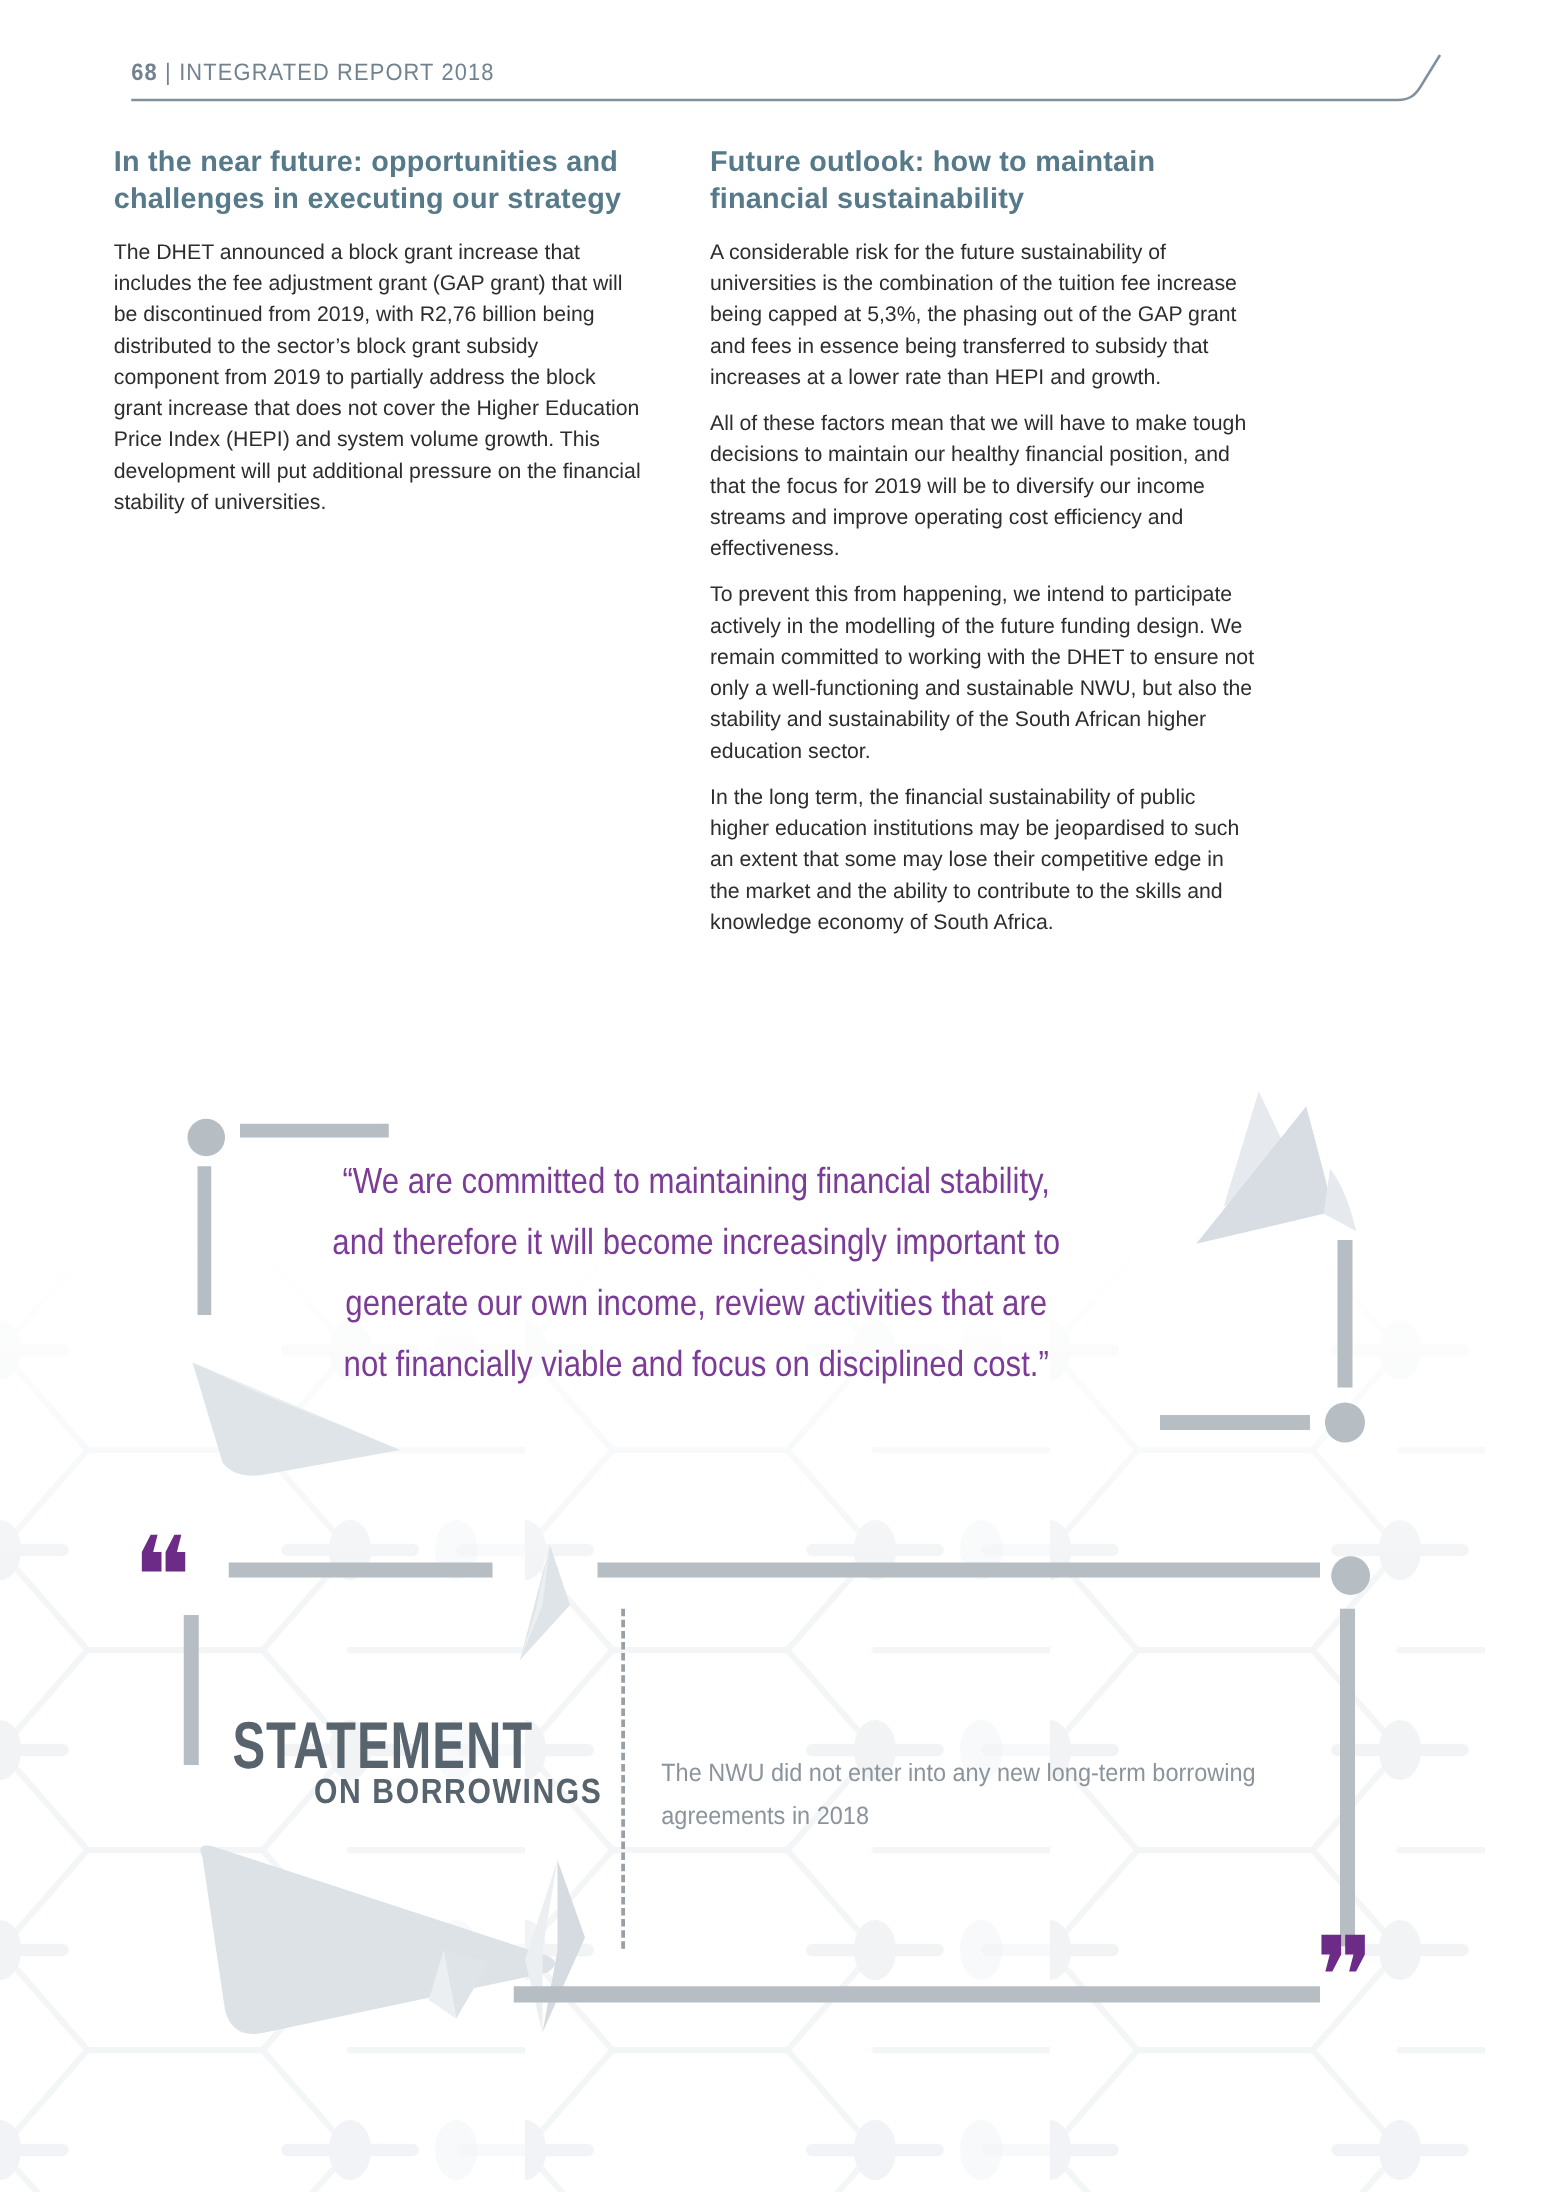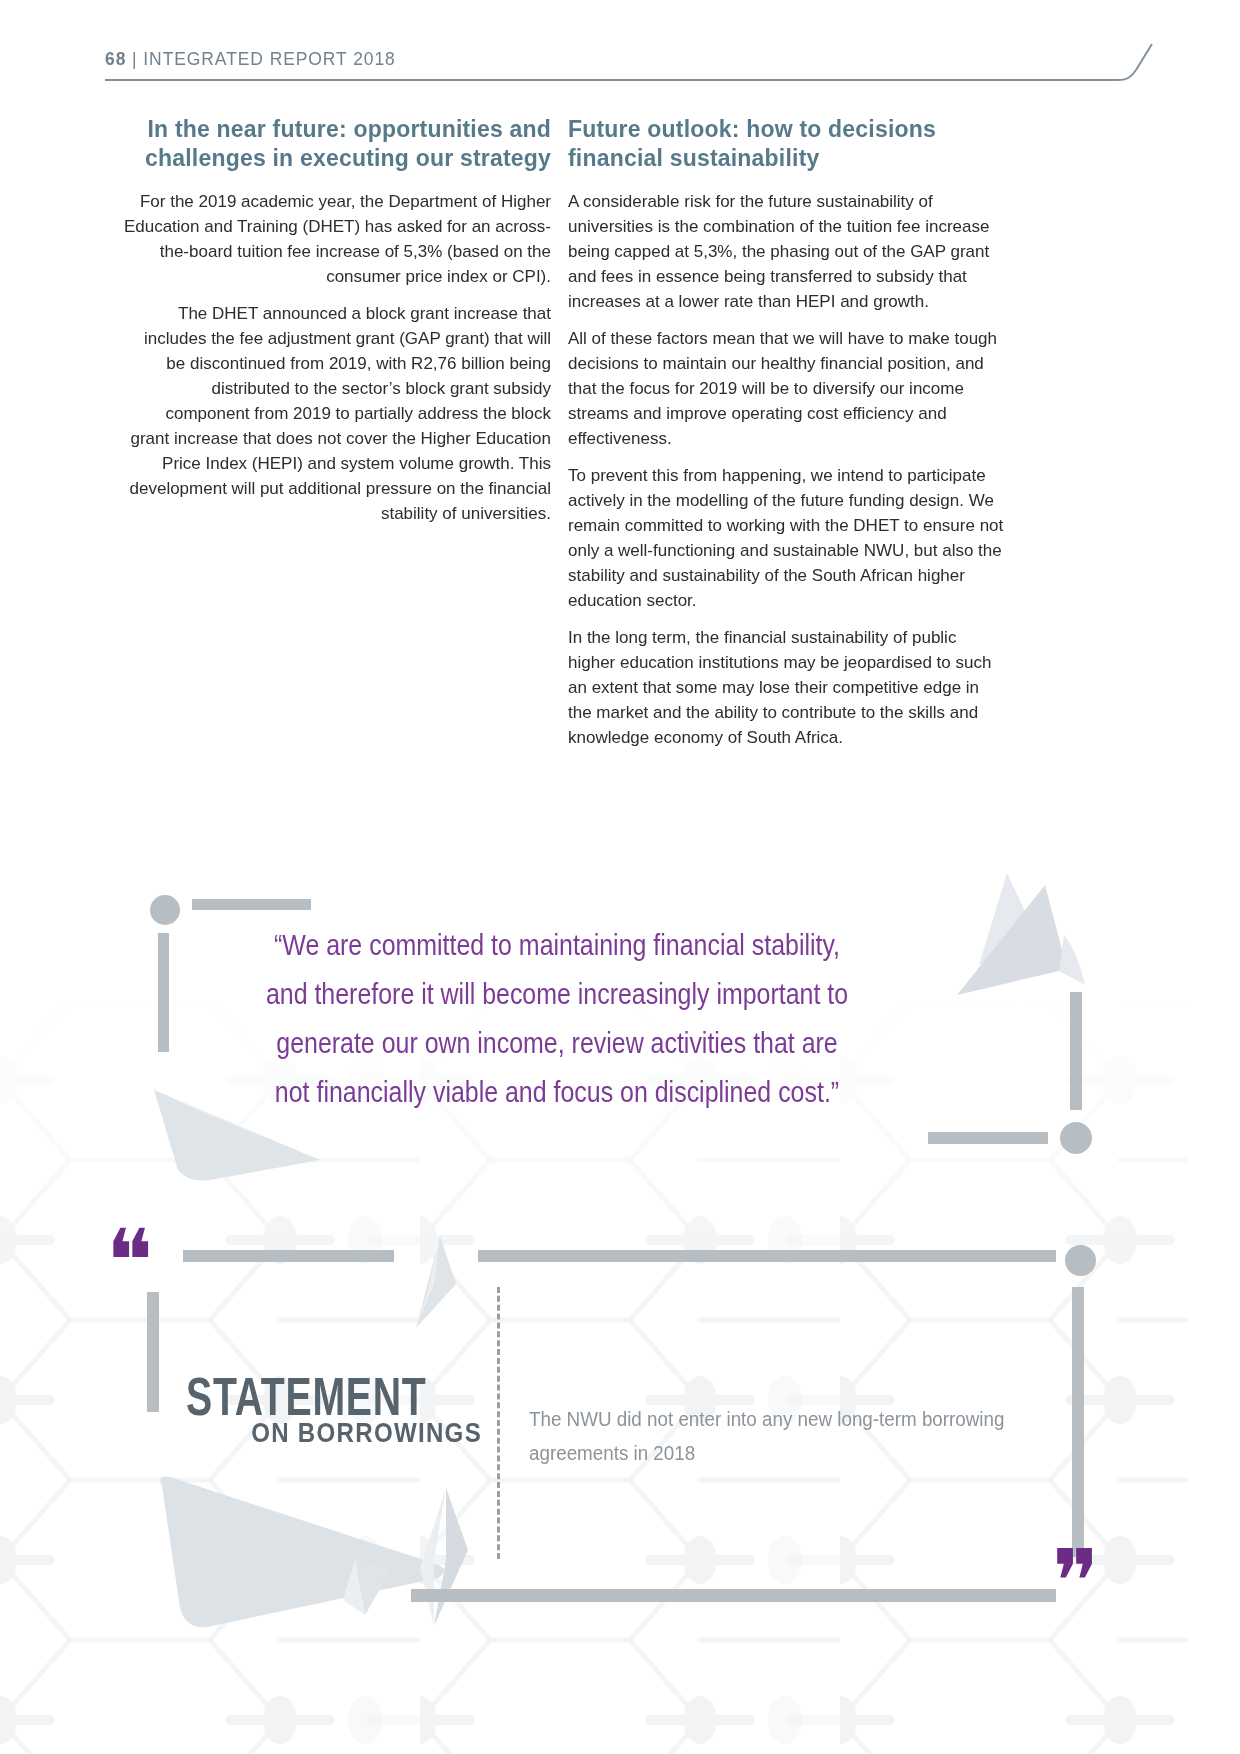--- a/index.html
+++ b/index.html
@@ -11,21 +11,21 @@
   .hex-bg{position:absolute;left:0;top:1000px;width:1240px;height:754px;opacity:.55;}
   .hex-fade{position:absolute;left:0;top:1000px;width:1240px;height:280px;
     background:linear-gradient(180deg,#ffffff 0%, rgba(255,255,255,0) 100%);}
   
   .hdr{position:absolute;left:105px;top:48px;font-size:19px;letter-spacing:1px;
     color:#71828e;transform:scaleX(.92);transform-origin:left center;white-space:nowrap;}
   .hdr .num{font-weight:bold;}
   .hdr-rule{position:absolute;left:0;top:0;width:1240px;height:110px;}
   
   .col{position:absolute;top:115px;color:#2e2d2c;font-size:17px;line-height:25px;}
-  .col-left{left:123px;width:428px;text-align:right;}
+  .col-left{left:91px;width:428px;}
   .col-right{left:568px;width:436px;}
   .col h2{margin:0 0 16px 0;font-size:23px;line-height:29px;font-weight:bold;
     color:#567a89;letter-spacing:.2px;}
   .col p{margin:0 0 12px 0;}
   
   .pq-text{position:absolute;left:157px;top:921px;width:800px;text-align:center;
     color:#7b3b97;font-size:29px;line-height:49px;font-weight:400;
     transform:scaleX(.86);transform-origin:center top;}
   .pq-text div{white-space:nowrap;}
   .bar{position:absolute;background:#b6bdc3;}
@@ -77,26 +77,25 @@
     <span class="num">68</span>
     <span>|</span>
     <span>INTEGRATED REPORT 2018</span>
   </div>
   <svg class="hdr-rule" xmlns="http://www.w3.org/2000/svg">
     <path d="M105,80 L1118,80 C1128,80 1132,76 1136,70 L1152,44" stroke="#80919d" stroke-width="2" fill="none"></path>
   </svg>
 
   <div class="col col-left">
     <h2>In the near future: opportunities and challenges in executing our strategy</h2>
-    <p>For the 2019 academic year, the Department of Higher Education and Training (DHET) has asked for an across-the-board tuition fee increase of 5,3% (based on the consumer price index or CPI).</p>
     <p>The DHET announced a block grant increase that includes the fee adjustment grant (GAP grant) that will be discontinued from 2019, with R2,76 billion being distributed to the sector’s block grant subsidy component from 2019 to partially address the block grant increase that does not cover the Higher Education Price Index (HEPI) and system volume growth. This development will put additional pressure on the financial stability of universities.</p>
   </div>
 
   <div class="col col-right">
-    <h2>Future outlook: how to decisions financial sustainability</h2>
+    <h2>Future outlook: how to maintain financial sustainability</h2>
     <p>A considerable risk for the future sustainability of universities is the combination of the tuition fee increase being capped at 5,3%, the phasing out of the GAP grant and fees in essence being transferred to subsidy that increases at a lower rate than HEPI and growth.</p>
     <p>All of these factors mean that we will have to make tough decisions to maintain our healthy financial position, and that the focus for 2019 will be to diversify our income streams and improve operating cost efficiency and effectiveness.</p>
     <p>To prevent this from happening, we intend to participate actively in the modelling of the future funding design. We remain committed to working with the DHET to ensure not only a well-functioning and sustainable NWU, but also the stability and sustainability of the South African higher education sector.</p>
     <p>In the long term, the financial sustainability of public higher education institutions may be jeopardised to such an extent that some may lose their competitive edge in the market and the ability to contribute to the skills and knowledge economy of South Africa.</p>
   </div>
 
   <div class="dot" style="left:150px;top:895px;width:30px;height:30px;"></div>
   <div class="bar" style="left:192px;top:899px;width:119px;height:11px;"></div>
   <div class="bar" style="left:158px;top:933px;width:11px;height:119px;"></div>
   <div class="bar" style="left:1070px;top:992px;width:12px;height:118px;"></div>

